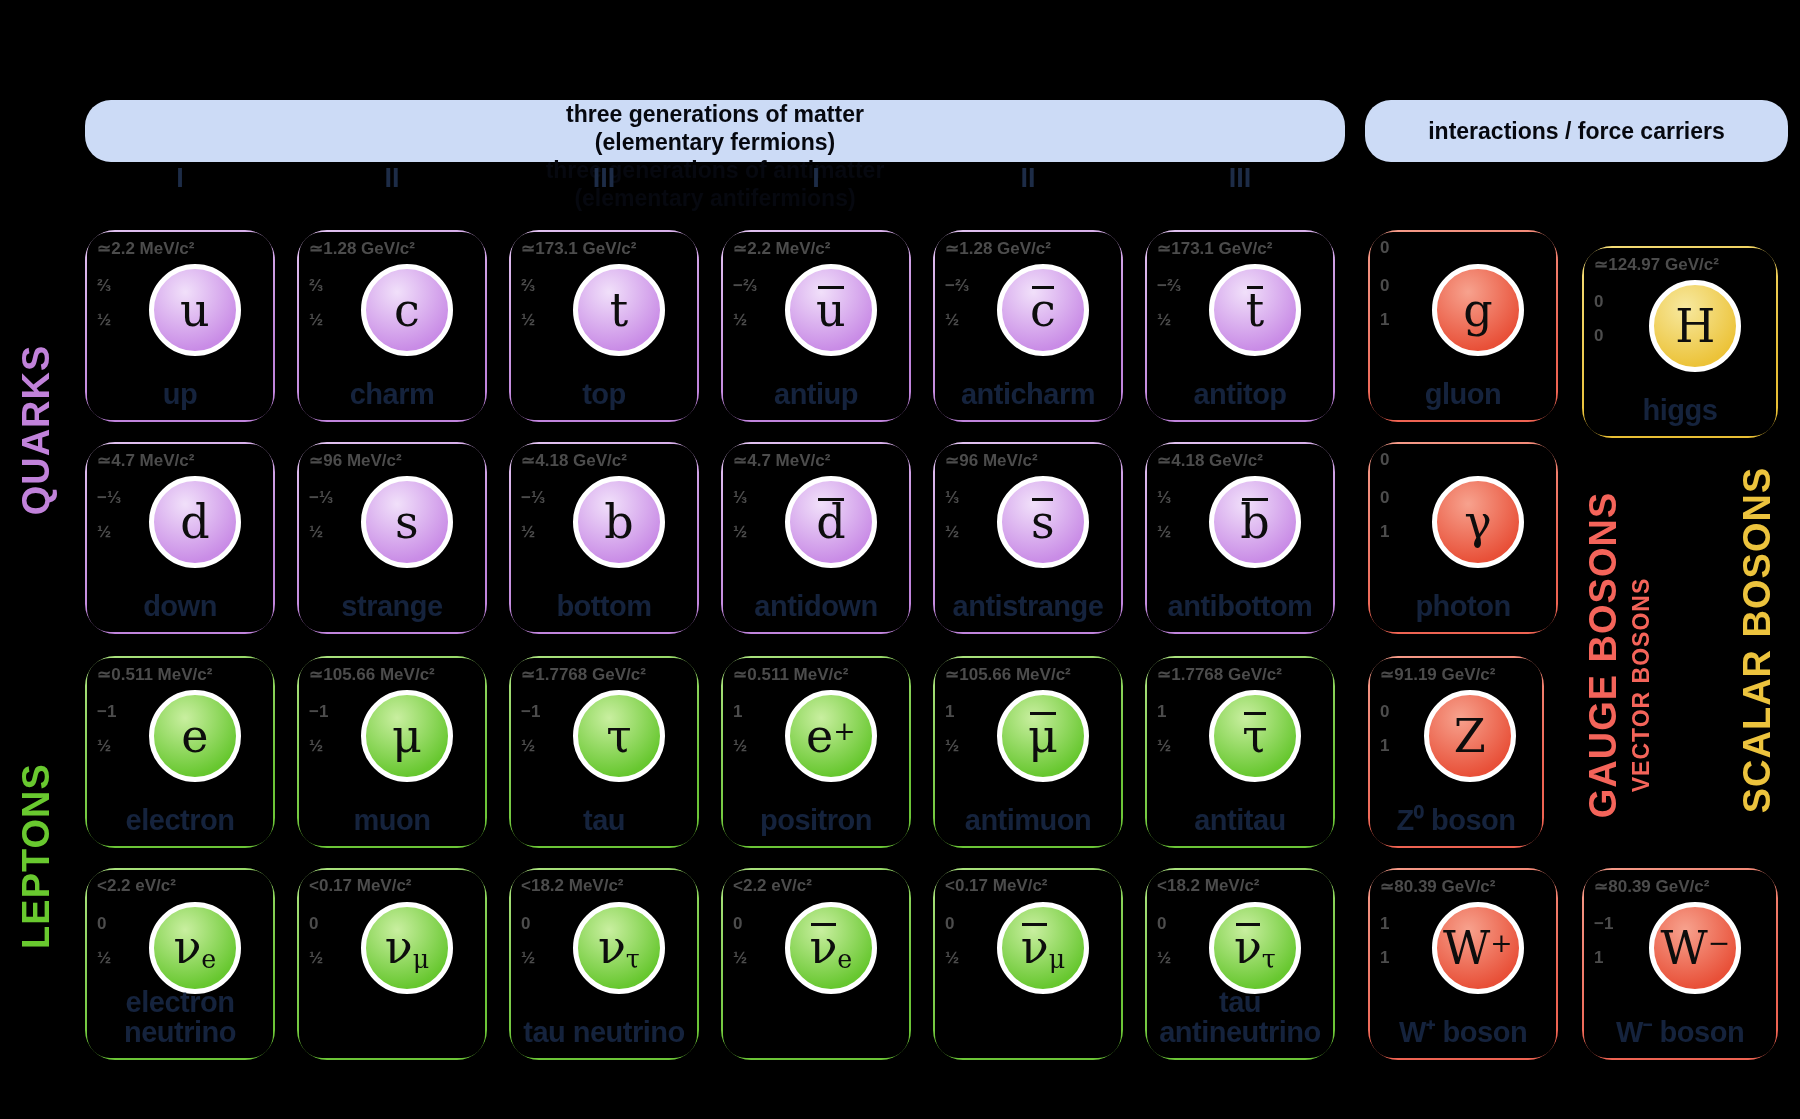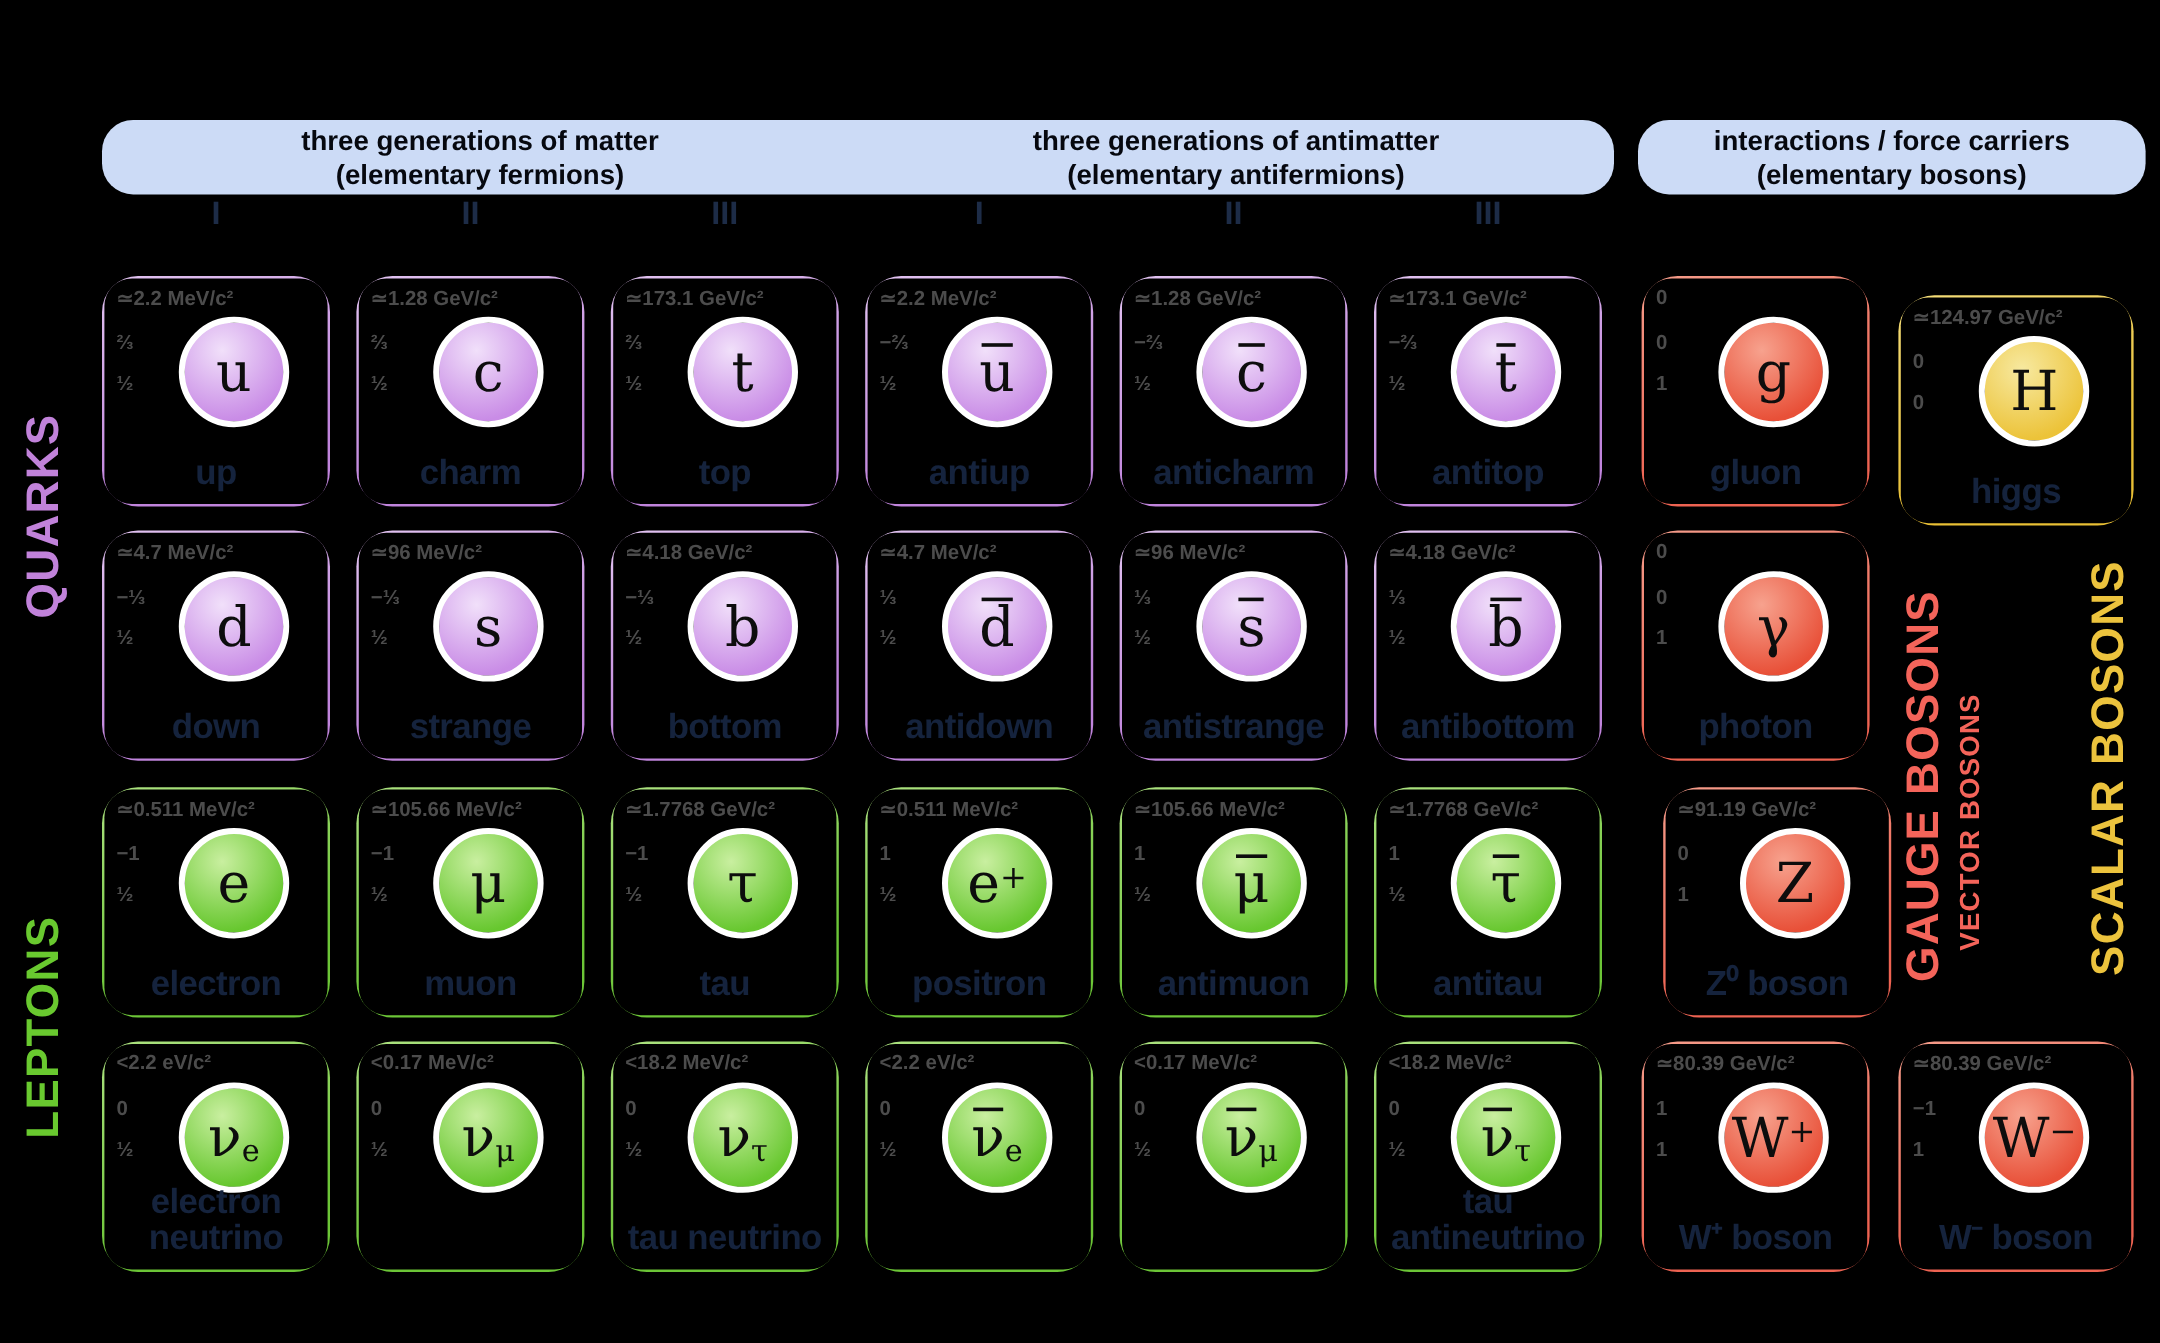--- a/index.html
+++ b/index.html
@@ -5,21 +5,21 @@
   html,body { margin:0; padding:0; background:#000; }
   body {
     position:relative; width:1800px; height:1119px; overflow:hidden;
     font-family:"Liberation Sans", sans-serif;
   }
   .header-pill {
     position:absolute; top:100px; height:62px; border-radius:26px;
     background:var(--header_bg,#ccdbf6);
     display:flex; align-items:center;
   }
-  #pill-fermions { left:85px; width:1260px; }
+  #pill-fermions { left:85px; width:1260px;flex-direction:column; }
   #pill-bosons   { left:1365px; width:423px; justify-content:center; }
   .header-text {
     flex:1; text-align:center; color:#06080f; font-weight:bold;
     font-size:23px; line-height:1.22;
   }
   .gen-label {
     position:absolute; top:163px; height:32px; text-align:center;
     color:var(--numeral_text,#1d2c47); font-weight:bold; font-size:27px;
   }
   
@@ -85,21 +85,20 @@
     <div>(elementary fermions)</div>
   </div>
   <div class="header-text">
     <div>three generations of antimatter</div>
     <div>(elementary antifermions)</div>
   </div>
 </div>
 <div class="header-pill" id="pill-bosons">
   <div class="header-text">
     <div>interactions / force carriers</div>
-    <div>(elementary bosons)</div>
   </div>
 </div>
 
 <div>
     <div class="gen-label" style="left: 85px; width: 190px;">I</div>
     <div class="gen-label" style="left: 297px; width: 190px;">II</div>
     <div class="gen-label" style="left: 509px; width: 190px;">III</div>
     <div class="gen-label" style="left: 721px; width: 190px;">I</div>
     <div class="gen-label" style="left: 933px; width: 190px;">II</div>
     <div class="gen-label" style="left: 1145px; width: 190px;">III</div>
@@ -330,21 +329,21 @@
       <div class="cell-inner">
         <span class="p-meta p-mass">≃1.7768 GeV/c²</span>
         <span class="p-meta p-charge">1</span>
         <span class="p-meta p-spin">½</span>
         <div class="p-circle">
           <span class="p-symbol"><span class="sym-base barred">τ</span></span>
         </div>
         <div class="p-name">antitau</div>
       </div>
     </div>
-    <div class="cell cat-gauge" style="left: 1368px; top: 656px; width: 190px; margin-left: 18px;">
+    <div class="cell cat-gauge" style="left: 1368px; top: 656px; width: 176px;">
       <div class="cell-inner">
         <span class="p-meta p-mass">≃91.19 GeV/c²</span>
         <span class="p-meta p-charge">0</span>
         <span class="p-meta p-spin">1</span>
         <div class="p-circle">
           <span class="p-symbol"><span class="sym-base">Z</span></span>
         </div>
         <div class="p-name">Z⁰ boson</div>
       </div>
     </div>

